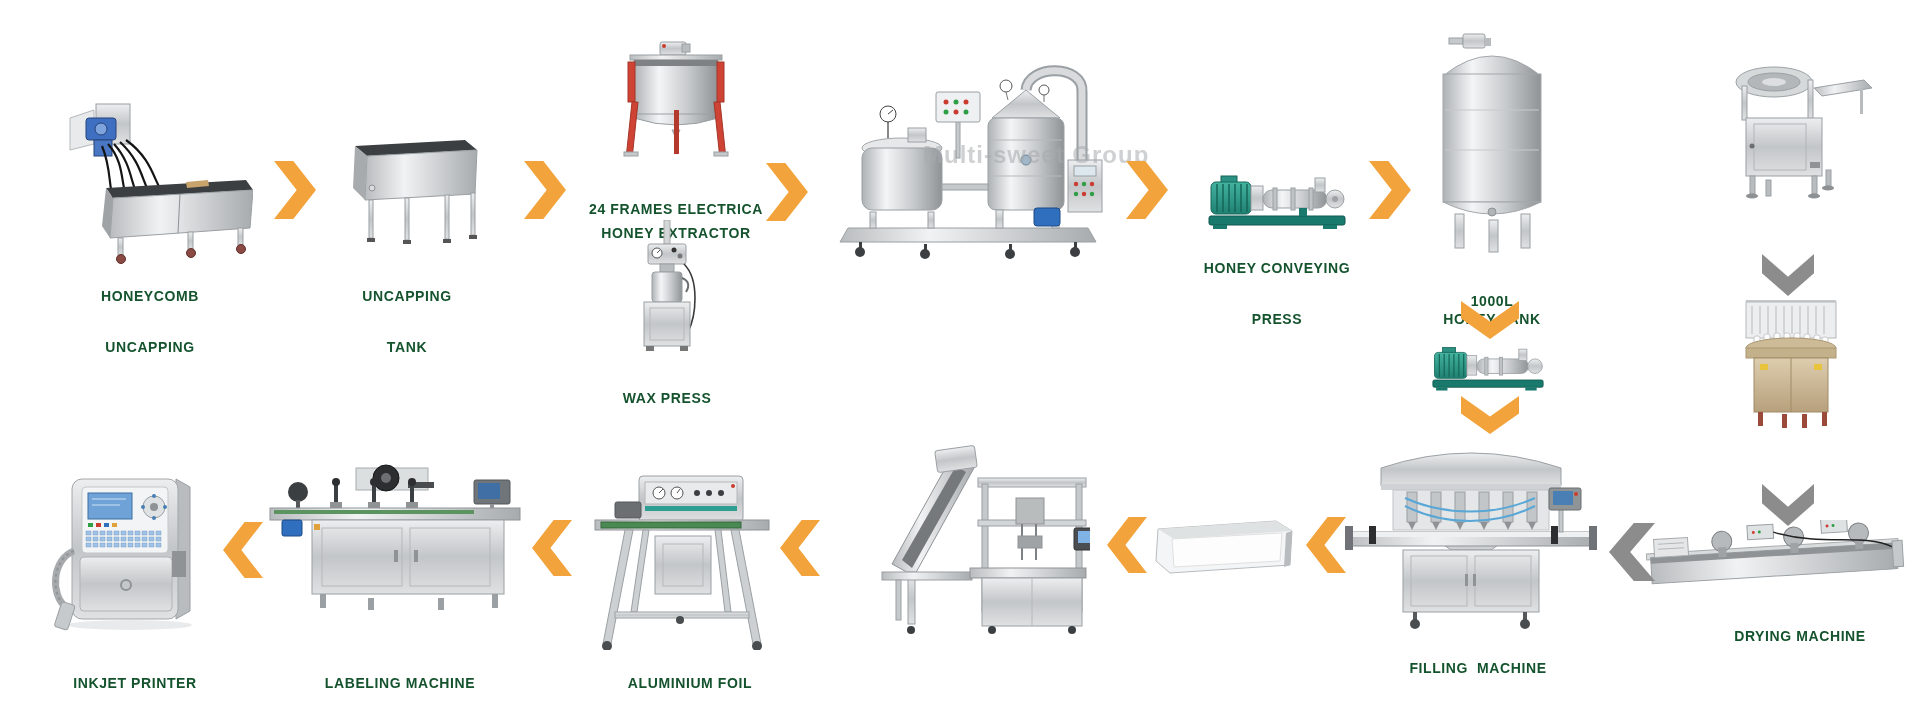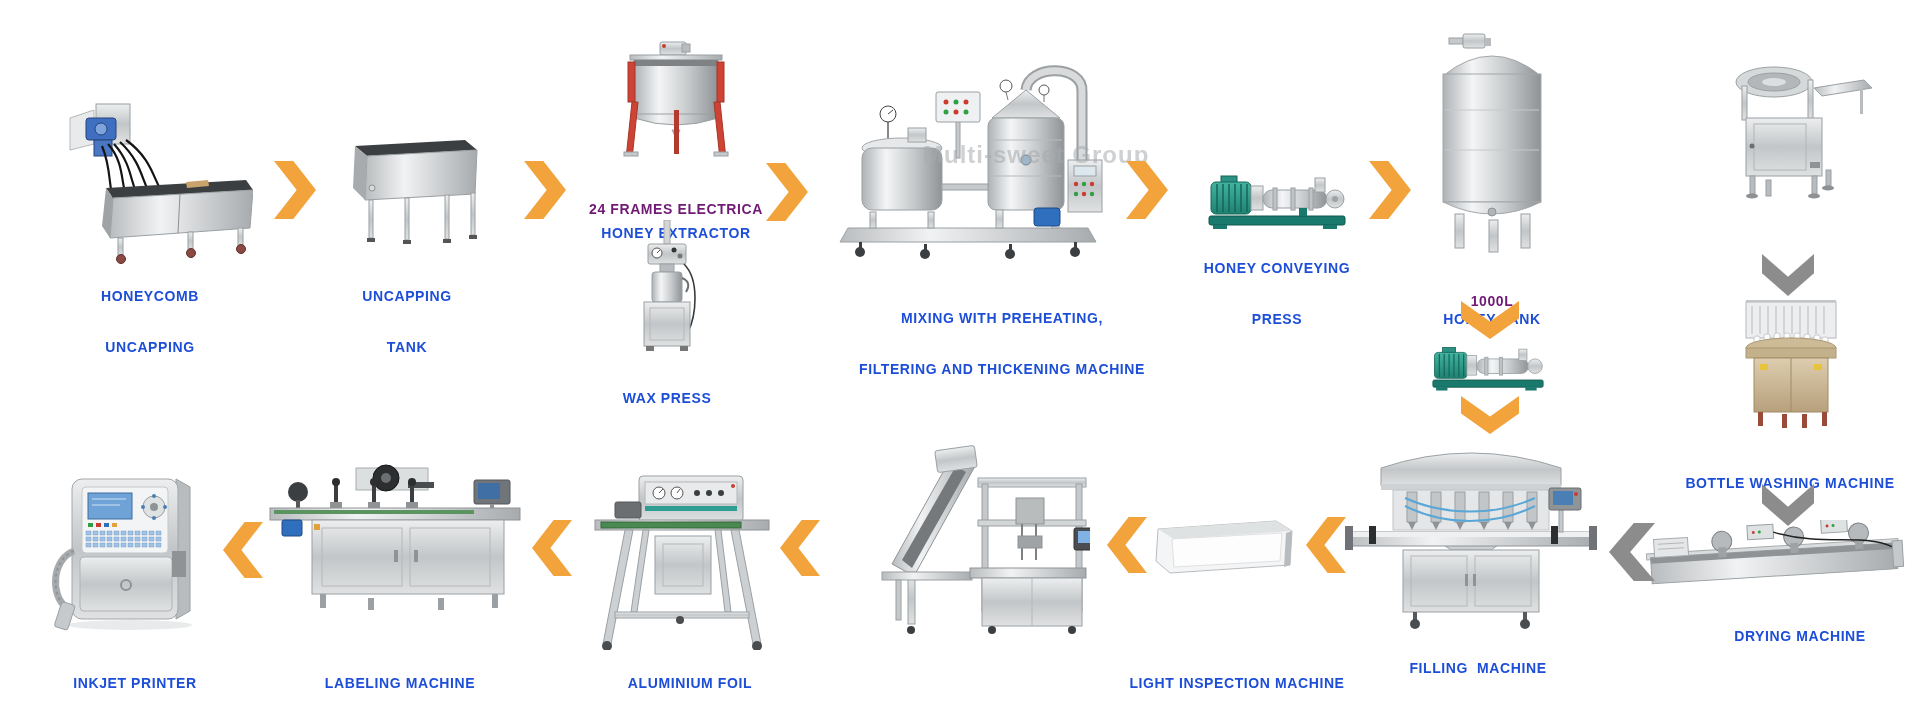--- a/index.html
+++ b/index.html
@@ -2,23 +2,23 @@
 <html><head>
 <meta charset="utf-8">
 <style>
   html,body{margin:0;padding:0;background:#fff;}
   .canvas{position:relative;width:1920px;height:725px;background:#ffffff;overflow:hidden;
           font-family:"Liberation Sans",sans-serif;}
   .img{position:absolute;}
   .img svg{display:block;}
   .lbl{position:absolute;transform:translateX(-50%);text-align:center;
        font:700 14px/17px "Liberation Sans",sans-serif;letter-spacing:.6px;
-       color:#1d4ed8;white-space:pre;}
+       color:#14532d;white-space:pre;}
   .lbl span{display:block;}
-  .lbl.orange{color:#701a75;}
+  .lbl.orange{color:#14532d;}
   .chev{position:absolute;}
   .chev.orange{background:#F3A33C;}
   .chev.gray{background:#8C8C8C;}
   .chev.right{clip-path:polygon(0 0,46% 0,100% 50%,46% 100%,0 100%,54% 50%);}
   .chev.left {clip-path:polygon(100% 0,54% 0,0 50%,54% 100%,100% 100%,46% 50%);}
   .chev.down {clip-path:polygon(0 0,0 46%,50% 100%,100% 46%,100% 0,50% 54%);}
   .watermark{position:absolute;left:905px;top:142px;width:240px;
        font:700 24px/26px "Liberation Sans",sans-serif;color:rgba(165,170,173,.55);
        letter-spacing:1px;margin-left:18px;}
 </style>
@@ -221,24 +221,20 @@
         <circle cx="246" cy="128" r="2.2" fill="#cc3b2f"></circle>
           <circle cx="254" cy="128" r="2.2" fill="#2f9e44"></circle>
           <circle cx="262" cy="128" r="2.2" fill="#cc3b2f"></circle>
         <circle cx="246" cy="138" r="2.2" fill="#2f9e44"></circle>
           <circle cx="254" cy="138" r="2.2" fill="#cc3b2f"></circle>
           <circle cx="262" cy="138" r="2.2" fill="#2f9e44"></circle>
       </g>
     </svg>
   </div>
   <div class="watermark">Multi-sweet Group</div>
-  <div class="lbl" style="left:1002px;top:276px">
-    <span>MIXING WITH PREHEATING,</span>
-    <span>FILTERING AND THICKENING MACHINE</span>
-  </div>
 
   <div class="chev right orange" style="left:1126px;top:161px;width:42px;height:58px"></div>
 
   <div class="img" style="left:1203px;top:170px">
     <svg width="148" height="60" viewBox="0 0 148 60">
       <rect x="6" y="46" width="136" height="9" rx="2" fill="#19796c" stroke="#11594f"></rect>
       <rect x="10" y="55" width="14" height="4" fill="#19796c"></rect>
       <rect x="120" y="55" width="14" height="4" fill="#19796c"></rect>
       <rect x="18" y="6" width="16" height="8" fill="#2a9183" stroke="#156658"></rect>
       <rect x="8" y="12" width="40" height="32" rx="5" fill="url(#gTeal)" stroke="#156658"></rect>
@@ -372,23 +368,20 @@
       <rect x="8" y="48" width="90" height="10" fill="#c3b18c" stroke="#ab9771"></rect>
       <rect x="16" y="58" width="74" height="54" fill="url(#gBeige)" stroke="#a08c66"></rect>
       <line x1="53" y1="58" x2="53" y2="112" stroke="#a08c66"></line>
       <rect x="22" y="64" width="8" height="6" fill="#e8c33c"></rect>
       <rect x="76" y="64" width="8" height="6" fill="#e8c33c"></rect>
       <rect x="20" y="112" width="5" height="14" fill="#9b4a3a"></rect>
       <rect x="44" y="114" width="5" height="14" fill="#9b4a3a"></rect>
       <rect x="64" y="114" width="5" height="14" fill="#9b4a3a"></rect>
       <rect x="84" y="112" width="5" height="14" fill="#9b4a3a"></rect>
     </svg>
-  </div>
-  <div class="lbl" style="left:1790px;top:441px">
-    <span>BOTTLE WASHING MACHINE</span>
   </div>
 
   <div class="chev down gray" style="left:1762px;top:484px;width:52px;height:42px"></div>
 
   <div class="img" style="left:1645px;top:520px">
     <svg width="265" height="76" viewBox="0 0 265 76">
       <g transform="rotate(-3.5 132 40)">
         <rect x="2" y="26" width="252" height="6" fill="#d9dcdd" stroke="#a8abad"></rect>
         <rect x="6" y="30" width="246" height="26" fill="url(#gH)" stroke="#9aa0a3"></rect>
         <rect x="6" y="30" width="246" height="6" fill="#8f9396"></rect>
@@ -471,23 +464,20 @@
 
   <div class="chev left orange" style="left:1306px;top:517px;width:40px;height:56px"></div>
 
   <div class="img" style="left:1152px;top:517px">
     <svg width="146" height="60" viewBox="0 0 146 60">
       <polygon points="6,12 124,4 140,14 138,48 18,56 4,44" fill="#f4f5f6" stroke="#b9bcbe"></polygon>
       <polygon points="6,12 124,4 140,14 22,22" fill="#dfe2e3"></polygon>
       <polygon points="140,14 138,48 132,50 134,16" fill="#b9bcbe"></polygon>
       <polygon points="20,22 130,16 128,44 22,50" fill="#fdfdfd" stroke="#e0e0e0"></polygon>
     </svg>
-  </div>
-  <div class="lbl" style="left:1237px;top:641px">
-    <span>LIGHT INSPECTION MACHINE</span>
   </div>
 
   <div class="chev left orange" style="left:1107px;top:517px;width:40px;height:56px"></div>
 
   <div class="img" style="left:878px;top:440px">
     <svg width="212" height="196" viewBox="0 0 212 196">
       <polygon points="14,124 74,16 96,28 36,136" fill="url(#gH)" stroke="#8f9396"></polygon>
       <polygon points="24,120 78,26 88,32 34,128" fill="#75797c"></polygon>
       <rect x="58" y="8" width="40" height="22" rx="3" fill="url(#gV)" stroke="#9aa0a3" transform="rotate(-8 78 19)"></rect>
       <rect x="30" y="132" width="7" height="52" fill="url(#gV)" stroke="#9aa0a3"></rect>

